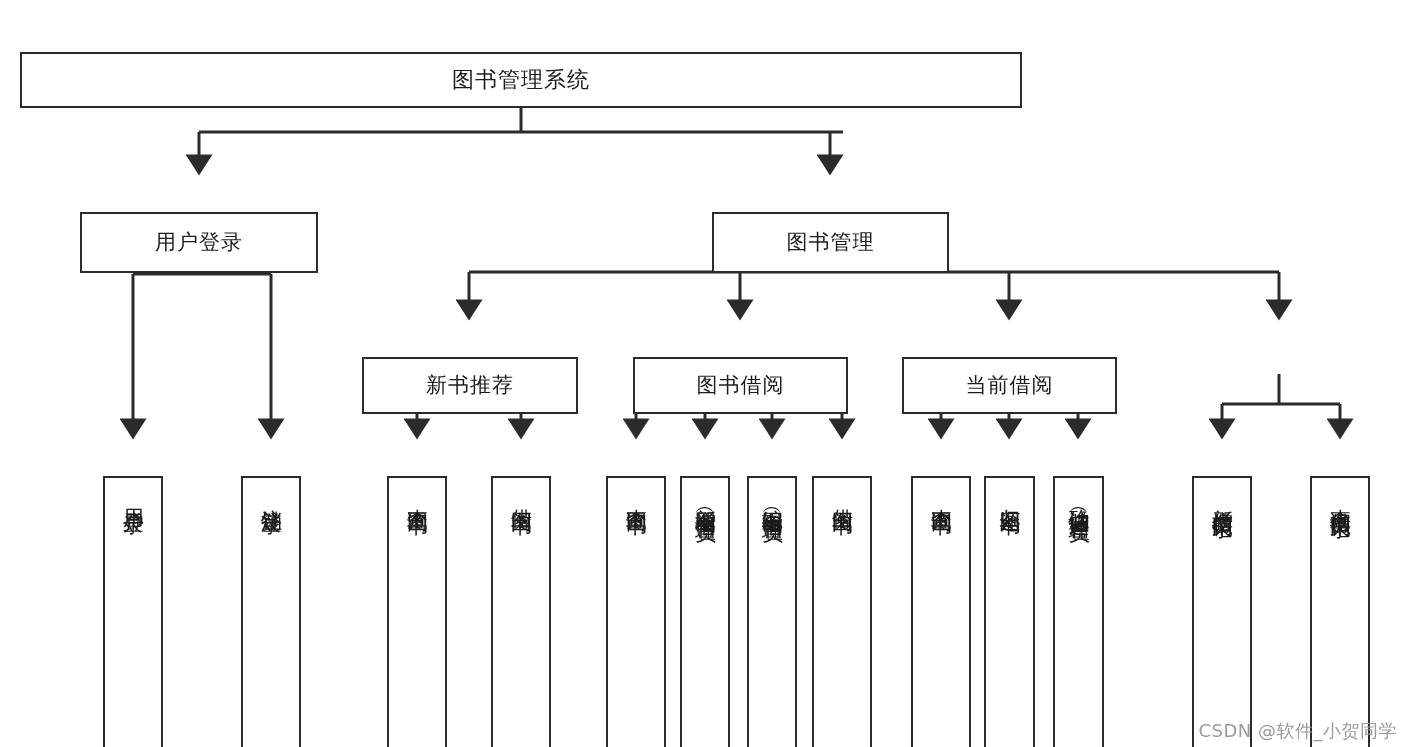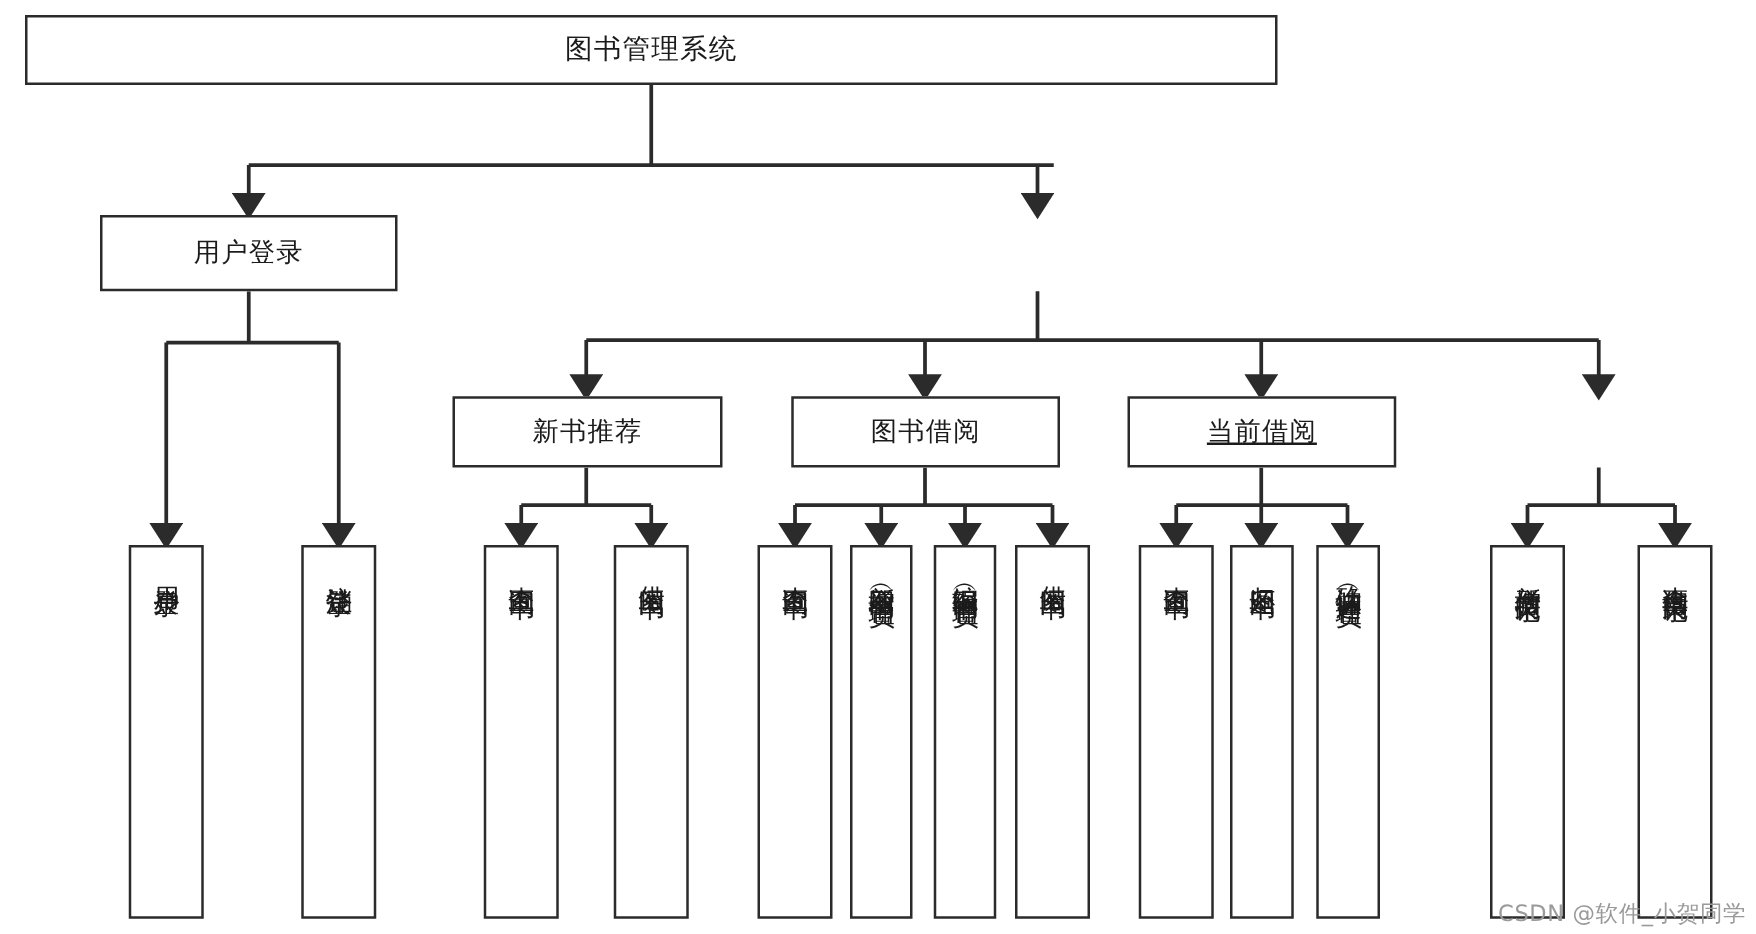--- a/index.html
+++ b/index.html
@@ -28,20 +28,21 @@
   }
   .node {
     position: absolute;
     box-sizing: border-box;
     border: 2px solid #2b2b2b;
     background: #ffffff;
     display: flex;
     align-items: center;
     justify-content: center;
     color: #1b1b1b;
+    margin-top: 40px;
   }
   .node.horiz {
     font-size: 21px;
     line-height: 1.25;
     letter-spacing: 1px;
     white-space: nowrap;
   }
   .node.root {
     font-size: 22px;
   }
@@ -124,28 +125,31 @@
     </g>
   </svg>
 
   <div class="node horiz root" style="left:20px; top:12px; width:1002px; height:56px;">
     <span>图书管理系统</span>
   </div>
 
   <div class="node horiz" style="left:80px; top:172px; width:238px; height:61px;">
     <span>用户登录</span>
   </div>
+  <div class="node horiz" style="left:712px; top:172px; width:237px; height:61px;">
+    <span>图书管理</span>
+  </div>
 
   <div class="node horiz" style="left:362px; top:317px; width:216px; height:57px;">
     <span>新书推荐</span>
   </div>
   <div class="node horiz" style="left:633px; top:317px; width:215px; height:57px;">
     <span>图书借阅</span>
   </div>
-  <div class="node horiz" style="left:902px; top:317px; width:215px; height:57px;text-decoration:underline;">
+  <div class="node horiz" style="left:902px; top:317px; width:215px; height:57px;">
     <span>当前借阅</span>
   </div>
 
   <div class="node vert" style="left:103px; top:436px; width:60px; height:299px;">
     <span class="vlabel">用户登录</span>
   </div>
   <div class="node vert" style="left:241px; top:436px; width:60px; height:299px;">
     <span class="vlabel">注销登录</span>
   </div>
 

